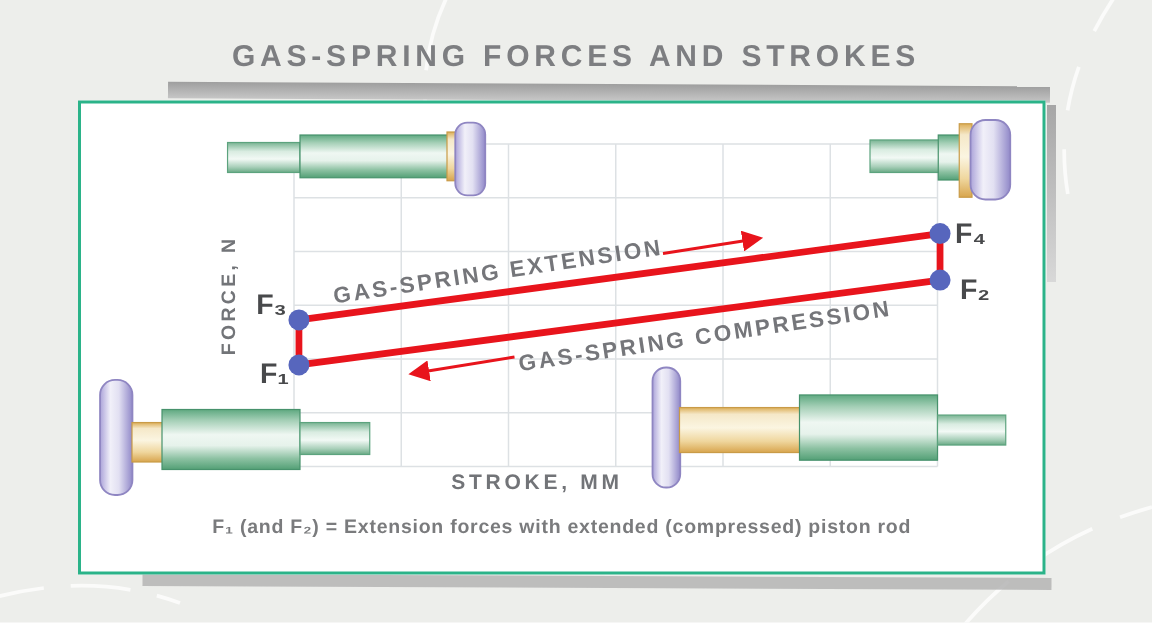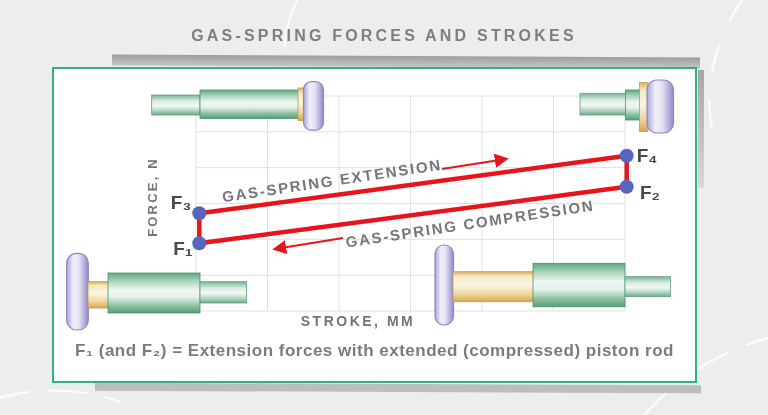--- a/index.html
+++ b/index.html
@@ -4,21 +4,21 @@
 <style>
   html,body{margin:0;padding:0;}
   body{
     width:768px;height:415px;overflow:hidden;position:relative;
     background:#edeeeb;
     font-family:"Liberation Sans","DejaVu Sans",sans-serif;
   }
   .bg-arcs{position:absolute;left:0;top:0;z-index:0;}
   .title{
     position:absolute;left:0;top:27px;width:768px;text-align:center;
-    font-size:16px;font-weight:bold;letter-spacing:3.2px;color:#7d7e81;
+    font-size:20px;font-weight:bold;letter-spacing:3.2px;color:#7d7e81;
     z-index:3;
   }
   .shadow-top{
     position:absolute;left:112px;top:56px;width:588px;height:11px;
     background:linear-gradient(#9e9e9e,#c6c6c6);
     transform:rotate(0.3deg);z-index:1;
   }
   .shadow-right{
     position:absolute;left:698px;top:70px;width:6px;height:118px;
     background:linear-gradient(#a6a6a6,#d8d8d8);z-index:1;
@@ -27,21 +27,21 @@
     position:absolute;left:95px;top:384px;width:606px;height:8px;
     background:#b4b4b4;opacity:.85;transform:rotate(0.25deg);z-index:1;
   }
   .panel{
     position:absolute;left:52px;top:67px;width:641px;height:312px;
     background:#ffffff;border:2px solid #2bb389;z-index:2;
   }
   .panel svg{position:absolute;left:0;top:0;}
   .caption{
     position:absolute;left:0;top:272px;width:641px;text-align:center;
-    color:#7a7b7d;font-size:17px;font-weight:600;letter-spacing:0.5px;
+    color:#7a7b7d;font-size:13px;font-weight:600;letter-spacing:0.5px;
     line-height:19px;
   }
   .svg-label{font-family:"Liberation Sans","DejaVu Sans",sans-serif;}
 </style>
 </head>
 <body>
 
 <svg class="bg-arcs" width="768" height="415">
   <g stroke="#ffffff" stroke-width="2.5" fill="none" opacity="0.75">
     <path d="M 302 -10 Q 272 45 290 110" stroke-dasharray="60 14"></path>

